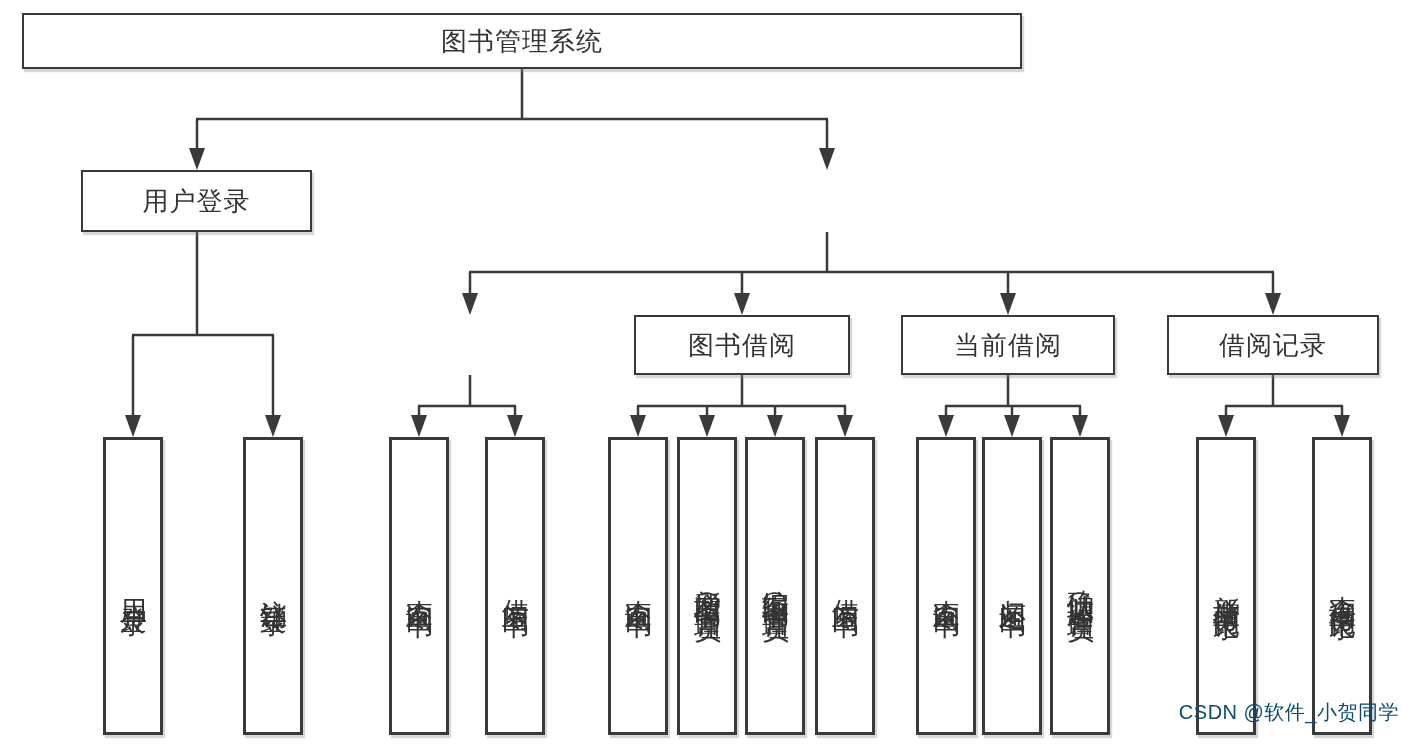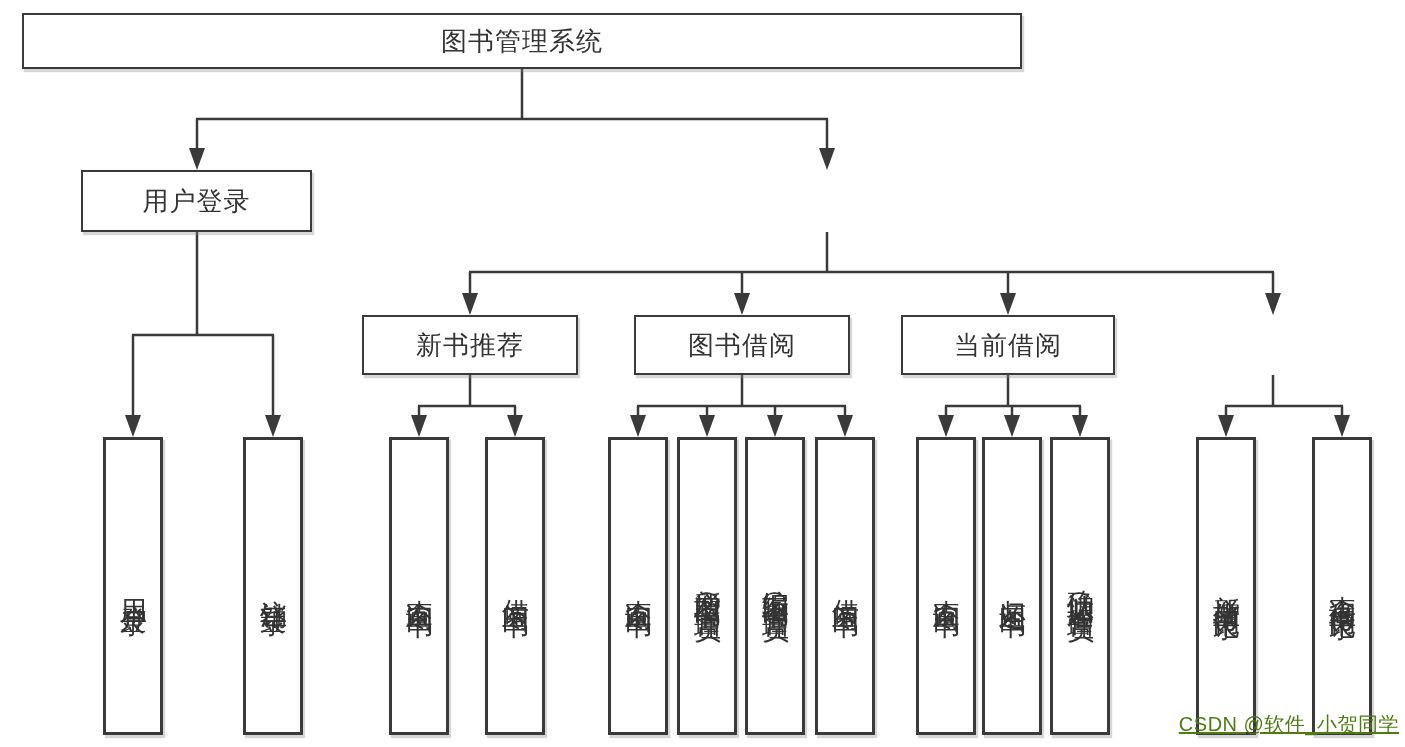--- a/index.html
+++ b/index.html
@@ -39,27 +39,26 @@
     writing-mode: vertical-rl;
     text-orientation: mixed;
     font-size: 27px;
     letter-spacing: 4px;
     line-height: 1;
     text-align: center;
   }
   .watermark {
     position: absolute;
     right: 6px;
-    bottom: 9px;
+    bottom: 21px;
     font-size: 20px;
     letter-spacing: 0.5px;
-    color: #4d7c0f;
+    color: #0c4a6e;
     z-index: 5;
     white-space: nowrap;
-    text-decoration: underline;
   }
 </style>
 </head>
 <body>
 
 <div class="stage">
 
   <svg class="wires" viewBox="0 0 1405 747" xmlns="http://www.w3.org/2000/svg">
 
     <line x1="522" y1="69" x2="522" y2="119"></line>
@@ -118,23 +117,23 @@
     <line x1="1226" y1="406" x2="1226" y2="417"></line>
       <polygon points="1218,415 1234,415 1226,437"></polygon>
     <line x1="1342" y1="406" x2="1342" y2="417"></line>
       <polygon points="1334,415 1350,415 1342,437"></polygon>
   </svg>
 
   <div class="box h" style="left:22px;top:13px;width:1000px;height:56px">图书管理系统</div>
 
   <div class="box h" style="left:81px;top:170px;width:231px;height:62px">用户登录</div>
 
-  <div class="box h" style="left:362px;top:315px;width:216px;height:60px">新书推荐</div>
   <div class="box h" style="left:901px;top:315px;width:214px;height:60px">当前借阅</div>
   <div class="box h" style="left:634px;top:315px;width:216px;height:60px">图书借阅</div>
+  <div class="box h" style="left:1167px;top:315px;width:212px;height:60px">借阅记录</div>
 
   <div class="box v" style="left:103px;top:437px;width:60px;height:298px">用户登录</div>
   <div class="box v" style="left:243px;top:437px;width:60px;height:298px">注销登录</div>
 
   <div class="box v" style="left:389px;top:437px;width:60px;height:298px">查询图书</div>
   <div class="box v" style="left:485px;top:437px;width:60px;height:298px">借阅图书</div>
 
   <div class="box v" style="left:608px;top:437px;width:60px;height:298px">查询图书</div>
   <div class="box v" style="left:677px;top:437px;width:60px;height:298px">新增图书（管理员）</div>
   <div class="box v" style="left:745px;top:437px;width:60px;height:298px">编辑图书（管理员）</div>

